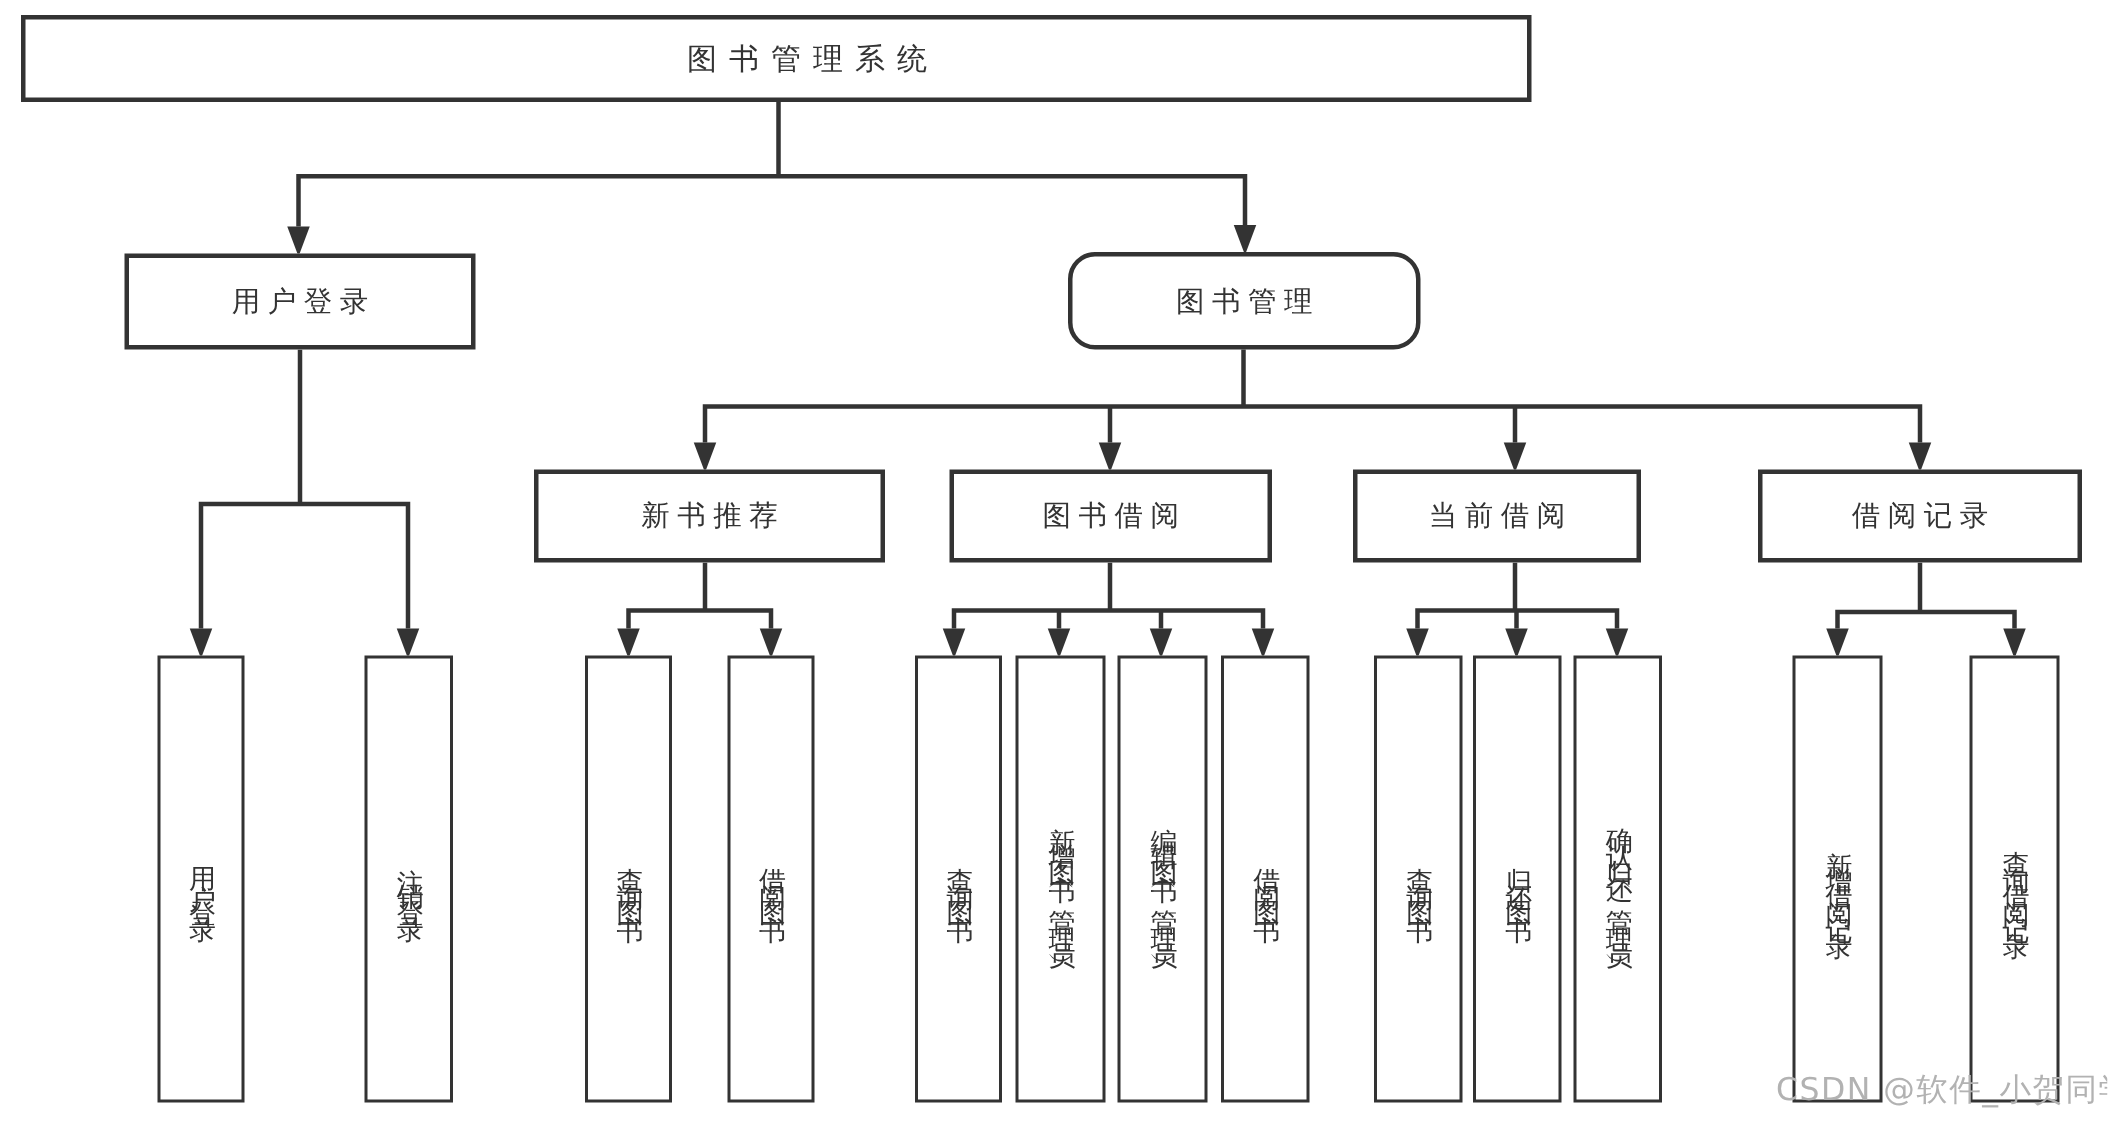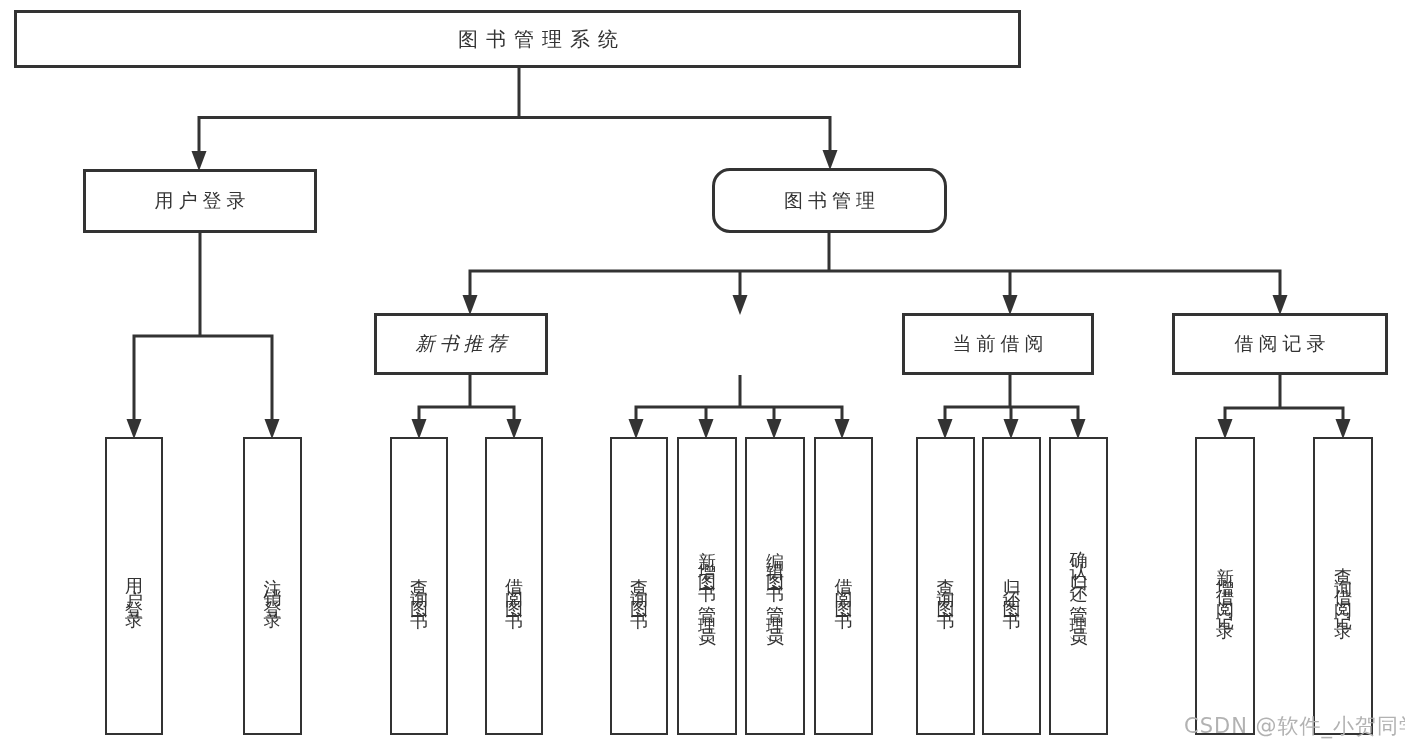--- a/index.html
+++ b/index.html
@@ -103,21 +103,22 @@
       <polygon points="1217.5,419 1232.5,419 1225,439"></polygon>
       <polygon points="1335.5,419 1350.5,419 1343,439"></polygon>
     </g>
   </svg>
 
   <div class="node root" style="left:14px; top:10px; width:1007px; height:58px;padding-left:41px;">图书管理系统</div>
 
   <div class="node" style="left:83px; top:169px; width:234px; height:64px;">用户登录</div>
   <div class="node" style="left:712px; top:168px; width:235px; height:65px;border-radius:18px;">图书管理</div>
 
-  <div class="node" style="left:374px; top:313px; width:174px; height:62px;font-style:italic;">新书推荐</div>
+  <div class="node" style="left:356px; top:313px; width:234px; height:62px;">新书推荐</div>
+  <div class="node" style="left:633px; top:313px; width:215px; height:62px;">图书借阅</div>
   <div class="node" style="left:902px; top:313px; width:192px; height:62px;">当前借阅</div>
   <div class="node" style="left:1172px; top:313px; width:216px; height:62px;">借阅记录</div>
 
   <div class="node leaf" style="left:105px; top:437px; width:58px; height:298px;">用户登录</div>
   <div class="node leaf" style="left:243px; top:437px; width:59px; height:298px;">注销登录</div>
 
   <div class="node leaf" style="left:390px; top:437px; width:58px; height:298px;">查询图书</div>
   <div class="node leaf" style="left:485px; top:437px; width:58px; height:298px;">借阅图书</div>
 
   <div class="node leaf" style="left:610px; top:437px; width:58px; height:298px;">查询图书</div>

